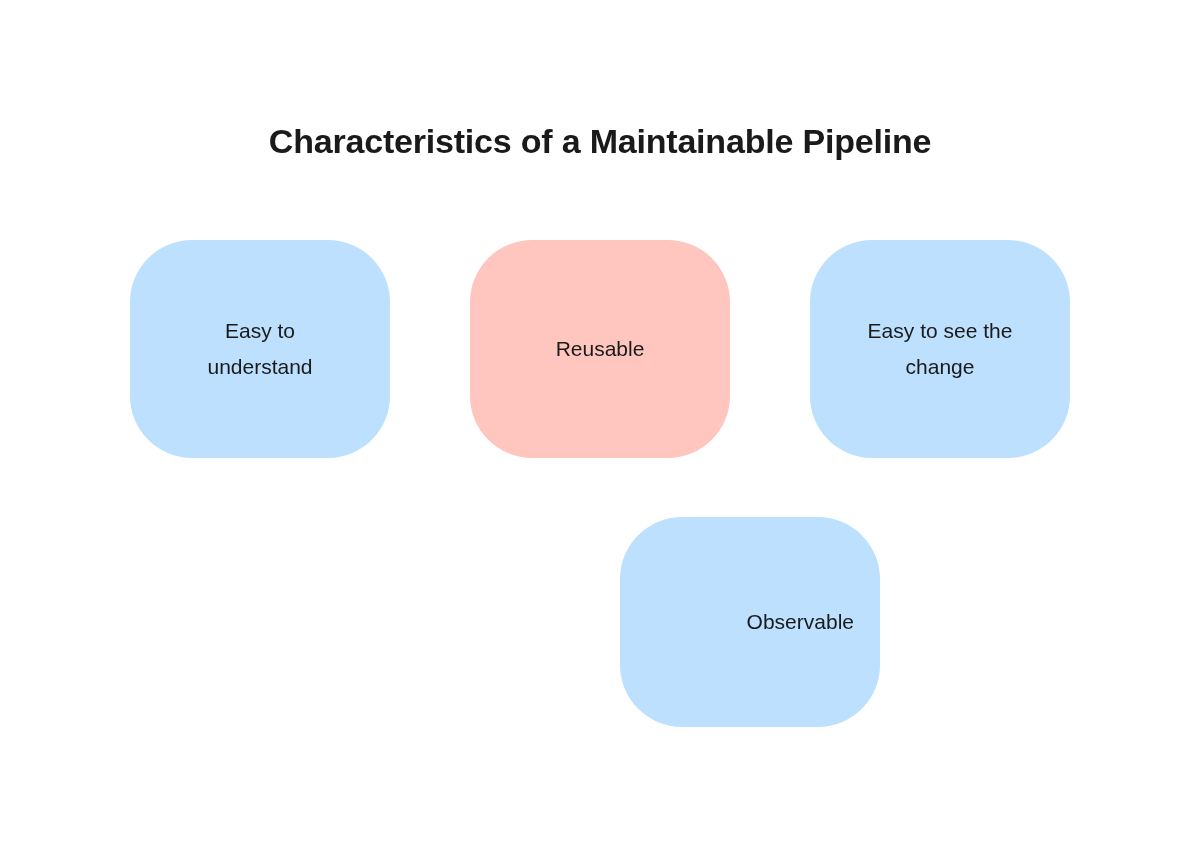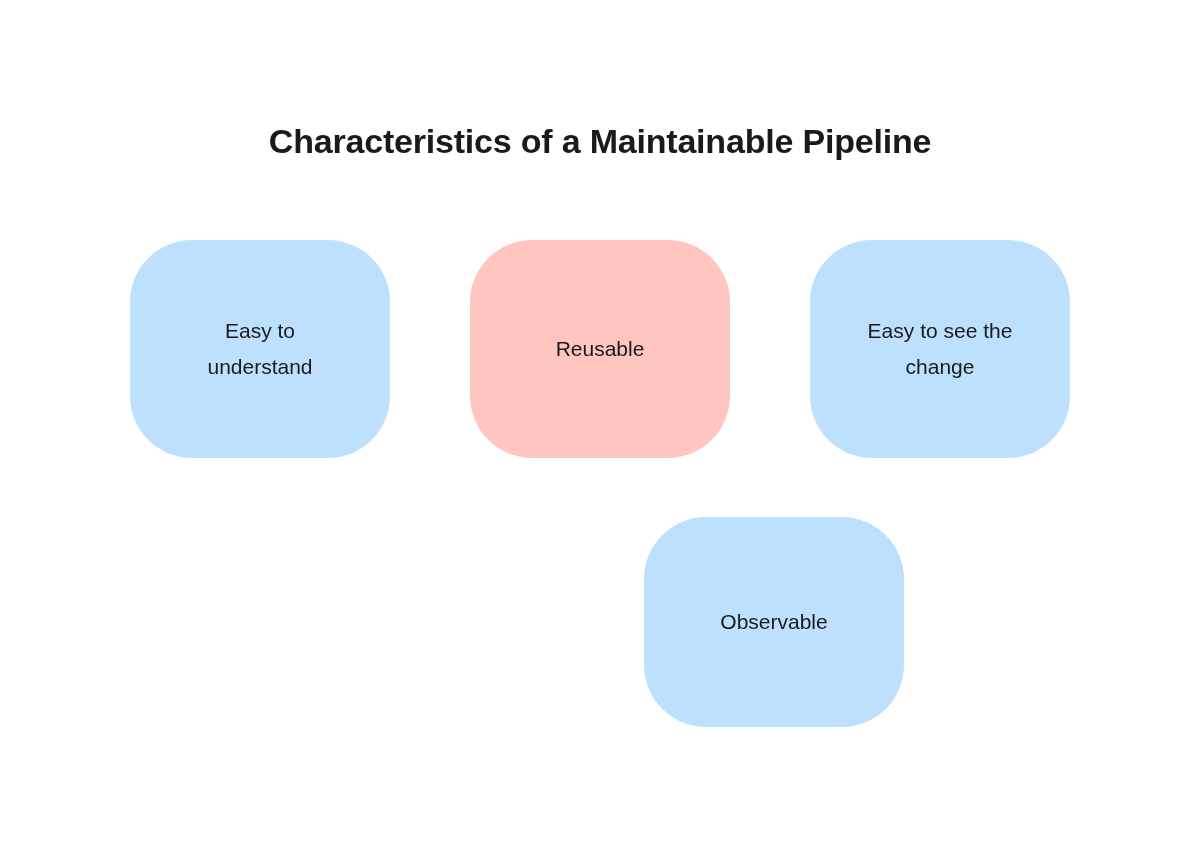--- a/index.html
+++ b/index.html
@@ -51,21 +51,21 @@
   }
   .node-blue { background: #bce0fd; }
   .node-pink { background: #ffc6c0; }
 
   
   .node-1 { left: 130px; top: 240px; width: 260px; height: 218px; }
   .node-2 { left: 470px; top: 240px; width: 260px; height: 218px; }
   .node-3 { left: 810px; top: 240px; width: 260px; height: 218px; }
   
   .node-4 { left: 300px; top: 517px; width: 260px; height: 210px; }
-  .node-5 { left: 644px; top: 517px; width: 260px; height: 210px; }
+  .node-5 { left: 620px; top: 517px; width: 260px; height: 210px; justify-content: flex-end; }
 </style>
 </head>
 <body>
 
 <div class="canvas">
 
   <div class="diagram-title">Characteristics of a Maintainable Pipeline</div>
 
   <div class="node node-blue node-1">
     <span class="node-label">Easy to

